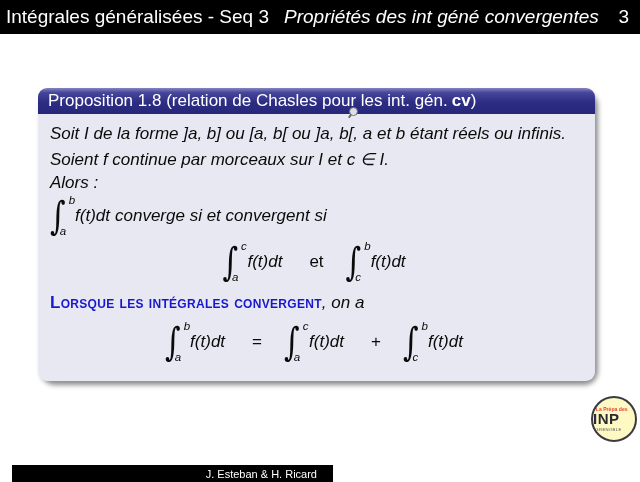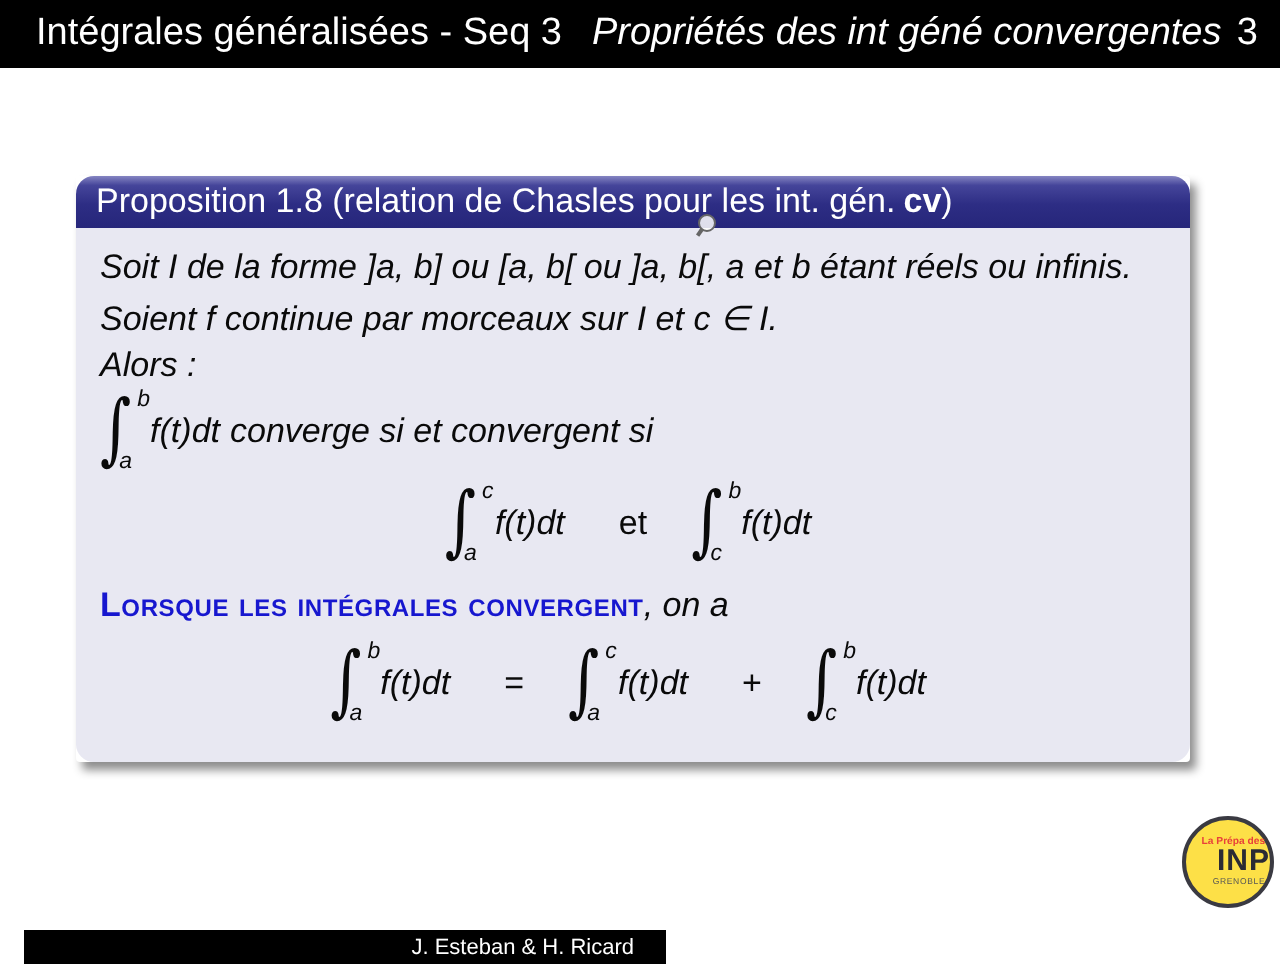--- a/index.html
+++ b/index.html
@@ -2,26 +2,26 @@
 <html><head>
 <meta charset="utf-8">
 <style>
   html,body{margin:0;padding:0;}
   .slide{position:relative;width:640px;height:482px;background:#ffffff;overflow:hidden;
          font-family:"Liberation Sans",sans-serif;}
 
   
   .topbar{position:absolute;top:0;left:0;width:640px;height:34px;background:#000000;
           color:#ffffff;display:flex;align-items:center;}
-  .topbar-title{font-size:19px;padding-left:18px;white-space:nowrap;}
+  .topbar-title{font-size:19px;padding-left:6px;white-space:nowrap;}
   .topbar-subtitle{font-size:19px;font-style:italic;margin-left:15px;white-space:nowrap;}
   .topbar-page{margin-left:auto;padding-right:11px;font-size:19px;}
 
   
-  .propbox{position:absolute;left:38px;top:88px;width:557px;border-radius:2px;
+  .propbox{position:absolute;left:38px;top:88px;width:557px;border-radius:14px;
            box-shadow:3px 4px 5px rgba(0,0,0,0.45);}
   .prophead{height:26px;border-radius:9px 9px 0 0;color:#ffffff;font-size:17px;
             display:flex;align-items:center;padding:0 10px;box-sizing:border-box;
             background:linear-gradient(180deg,#8585c2 0%,#45459a 18%,#2d2d84 55%,#26267a 100%);}
   .prophead b{margin-left:4px;}
   .propbody{background:#e8e8f2;border-radius:0 0 9px 9px;padding:7px 12px 16px 12px;
             font-style:italic;font-size:17px;color:#0a0a0a;box-sizing:border-box;min-height:250px;}
   .intro{line-height:1.5;margin:0;}
   .alors{margin:1px 0 0 0;}
 
@@ -44,23 +44,23 @@
            letter-spacing:0.3px;}
   .formula{margin-top:6px;}
 
   
   .cursor{position:absolute;left:349px;top:107px;width:7px;height:7px;border:1.5px solid #666;
           border-radius:50%;background:rgba(255,255,255,0.85);}
   .cursor::after{content:"";position:absolute;left:-1px;top:6px;width:1.5px;height:4px;
                  background:#666;transform:rotate(35deg);}
 
   
-  .logo{position:absolute;right:3px;bottom:28px;width:46px;height:46px;border-radius:50%;
-        border:2.5px solid #3a3a42;background:#fde047;box-sizing:border-box;
-        display:flex;flex-direction:column;align-items:flex-end;justify-content:center;}
+  .logo{position:absolute;right:3px;bottom:40px;width:46px;height:46px;border-radius:50%;
+        border:2.5px solid #3a3a42;background:#fef9c3;box-sizing:border-box;
+        display:flex;flex-direction:column;align-items:flex-start;justify-content:center;}
   .logo-l1{color:#e8403a;font-size:6px;font-weight:bold;white-space:nowrap;transform:scale(0.85);}
   .logo-l2{color:#2b2b34;font-size:15px;font-weight:bold;line-height:0.95;letter-spacing:0.5px;}
   .logo-l3{color:#555;font-size:5px;letter-spacing:0.4px;transform:scale(0.85);}
 
   
   .footer{position:absolute;bottom:0;left:0;width:640px;height:17px;display:flex;
           font-size:11px;color:#ffffff;padding-left:12px;}
   .footer-authors{width:321px;background:#000000;display:flex;align-items:center;
                   justify-content:flex-end;padding-right:16px;box-sizing:border-box;}
   .footer-inst{flex:1;background:#3e3ec4;display:flex;align-items:center;padding-left:16px;}

